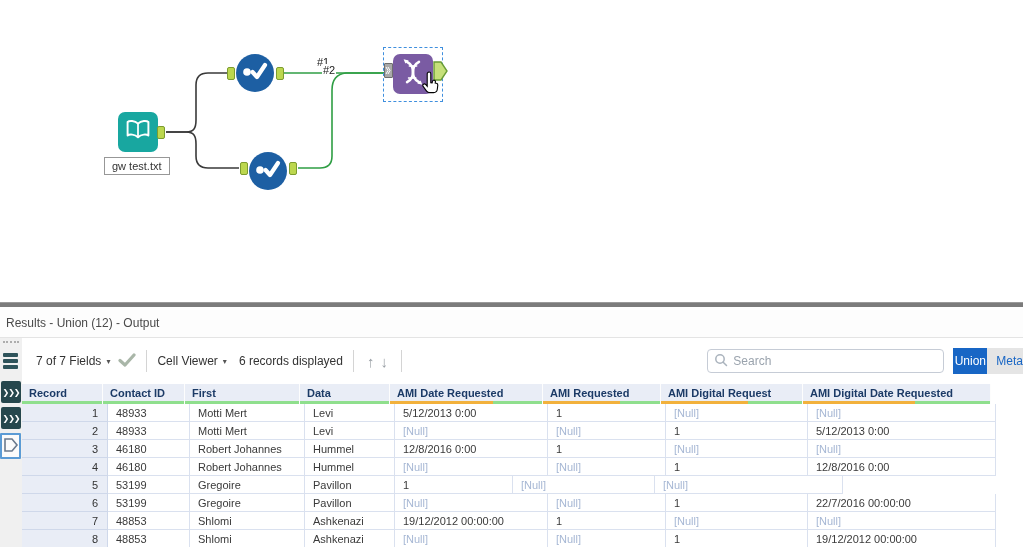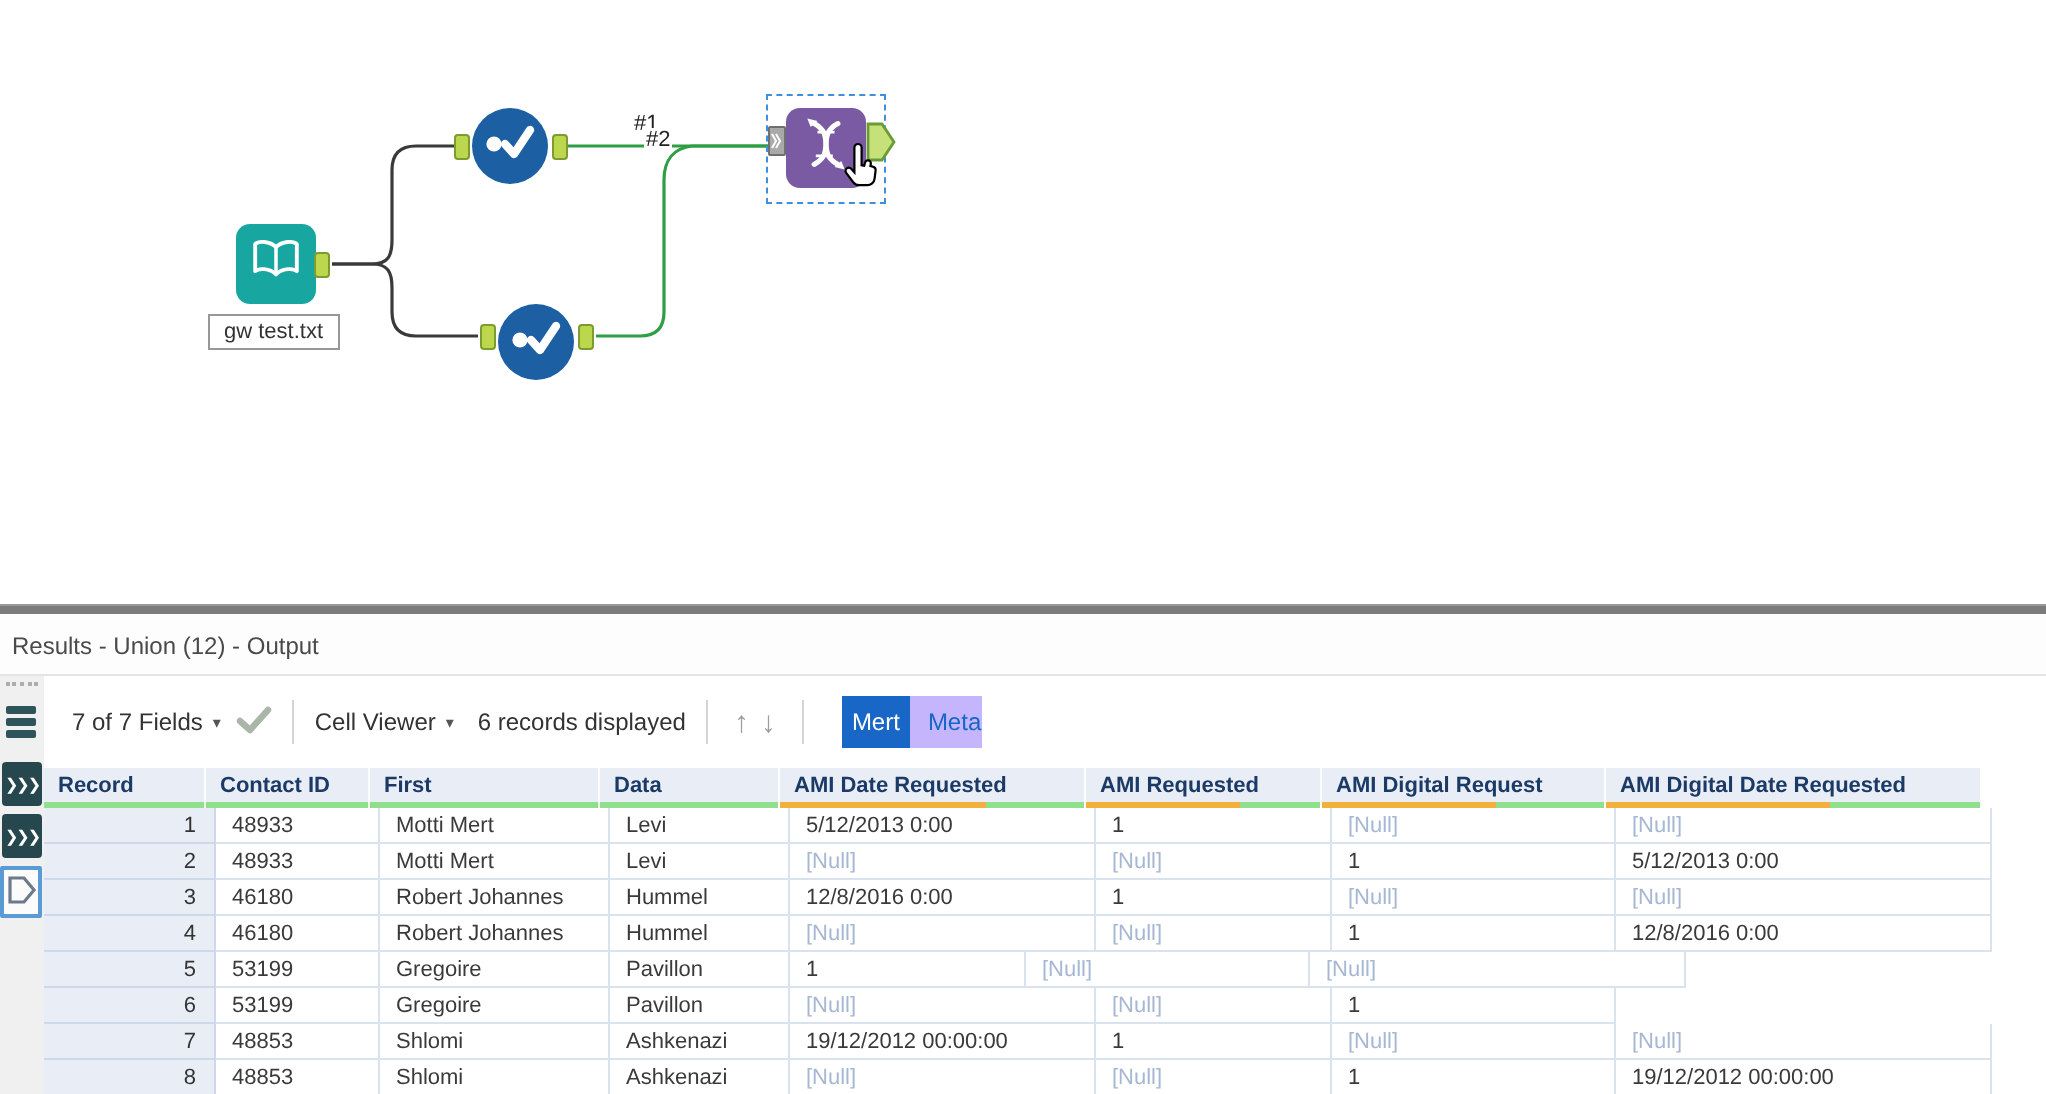--- a/index.html
+++ b/index.html
@@ -110,21 +110,21 @@
   .search-box input {
     border:none; outline:none; flex:1; font-size:12px; color:#333; margin-left:5px;
     font-family:"Liberation Sans",sans-serif; background:transparent;
   }
   .search-box input::placeholder { color:#9aa3ad; }
   .data-tab {
     margin-left:9px; width:34px; height:26px; background:#1866c5; color:#fff;
     border:none; font-size:12px; cursor:pointer; display:flex; align-items:center; justify-content:center;
   }
   .meta-tab {
-    height:26px; background:#c4b5fd; color:#1866c5; border:none; font-size:12px;
+    height:26px; background:#e5e5e5; color:#1866c5; border:none; font-size:12px;
     cursor:pointer; padding:0 0 0 9px; white-space:nowrap;
   }
 
   
   .grid { position:absolute; left:0; top:46px; right:0; bottom:0; overflow:hidden; background:#fff; }
   .grid-header { display:flex; }
   .gh {
     height:20px; background:#e9edf6; color:#1b3a66; font-weight:bold; font-size:11px;
     padding:3px 0 0 7px; position:relative; border-right:1px solid #fdfdfd;
     white-space:nowrap; overflow:hidden; flex:none; cursor:pointer;
@@ -270,21 +270,30 @@
         <span>6 records displayed</span>
         <div class="tb-sep"></div>
         <button class="arrow-btn">
           <span>↑</span>
         </button>
         <button class="arrow-btn">
           <span>↓</span>
         </button>
         <div class="tb-sep"></div>
 
-        <button class="data-tab">Mert</button>
+        <div class="search-box">
+          <span>
+            <svg width="14" height="14" viewBox="0 0 14 14">
+              <circle cx="6" cy="6" r="4.2" fill="none" stroke="#aab3bd" stroke-width="1.5"></circle>
+              <path d="M9.2 9.2 L12.5 12.5" stroke="#aab3bd" stroke-width="1.5" stroke-linecap="round"></path>
+            </svg>
+          </span>
+          <input type="text" placeholder="Search" style="">
+        </div>
+        <button class="data-tab">Union</button>
         <button class="meta-tab">Meta</button>
       </div>
 
       <div class="grid">
         <div class="grid-header">
             <div class="gh" style="width: 81px;"><span>Record</span><div class="qbar"></div></div>
             <div class="gh" style="width: 82px;"><span>Contact ID</span><div class="qbar"></div></div>
             <div class="gh" style="width: 115px;"><span>First</span><div class="qbar"></div></div>
             <div class="gh" style="width: 90px;"><span>Data</span><div class="qbar"></div></div>
             <div class="gh" style="width: 153px;"><span>AMI Date Requested</span><div class="qbar">
@@ -351,20 +360,21 @@
               <div class="gc nullv" style="width: 188px;">[Null]</div>
             </div>
             <div class="grow">
               <div class="gc rownum" style="width: 86px;">6</div>
               <div class="gc" style="width: 82px;">53199</div>
               <div class="gc" style="width: 115px;">Gregoire</div>
               <div class="gc" style="width: 90px;">Pavillon</div>
               <div class="gc nullv" style="width: 153px;">[Null]</div>
               <div class="gc nullv" style="width: 118px;">[Null]</div>
               <div class="gc" style="width: 142px;">1</div>
+              <div class="gc" style="width: 188px;">22/7/2016 00:00:00</div>
             </div>
             <div class="grow">
               <div class="gc rownum" style="width: 86px;">7</div>
               <div class="gc" style="width: 82px;">48853</div>
               <div class="gc" style="width: 115px;">Shlomi</div>
               <div class="gc" style="width: 90px;">Ashkenazi</div>
               <div class="gc" style="width: 153px;">19/12/2012 00:00:00</div>
               <div class="gc" style="width: 118px;">1</div>
               <div class="gc nullv" style="width: 142px;">[Null]</div>
               <div class="gc nullv" style="width: 188px;">[Null]</div>

